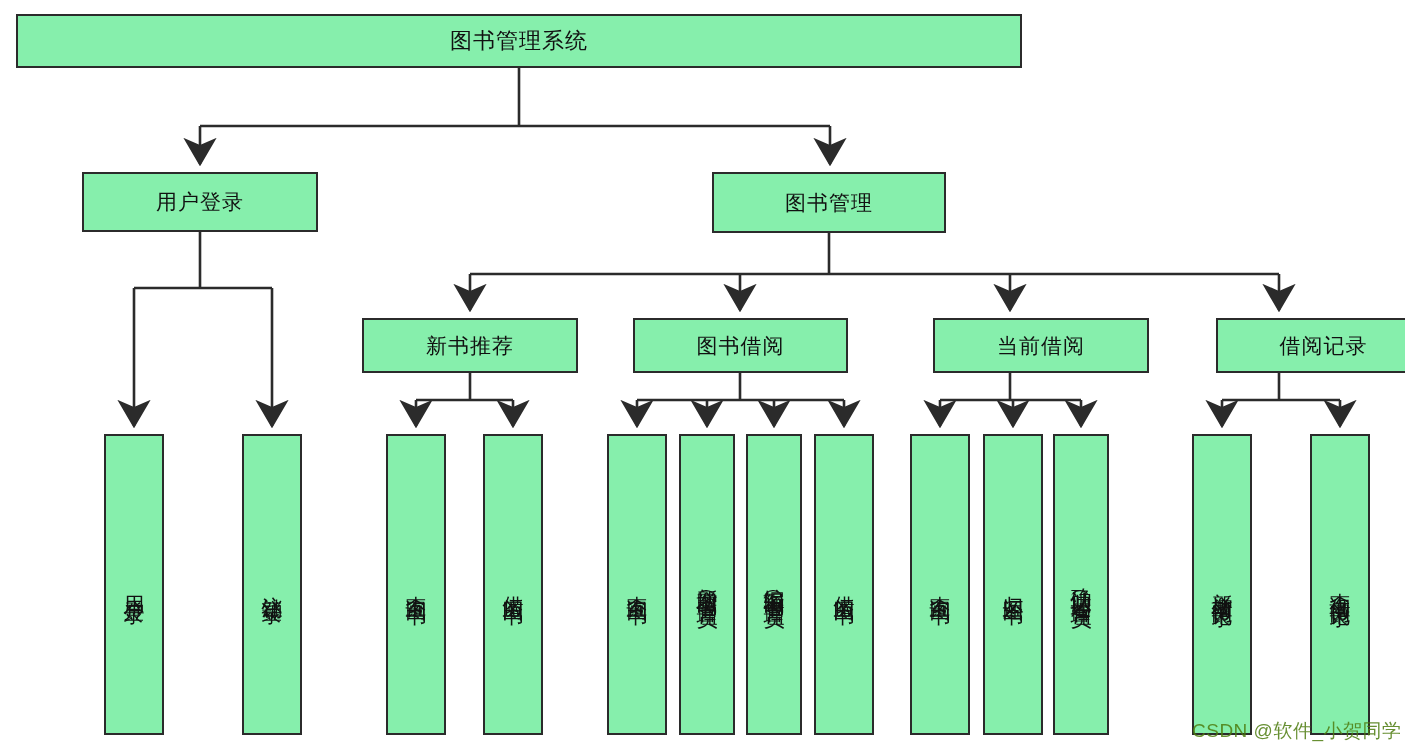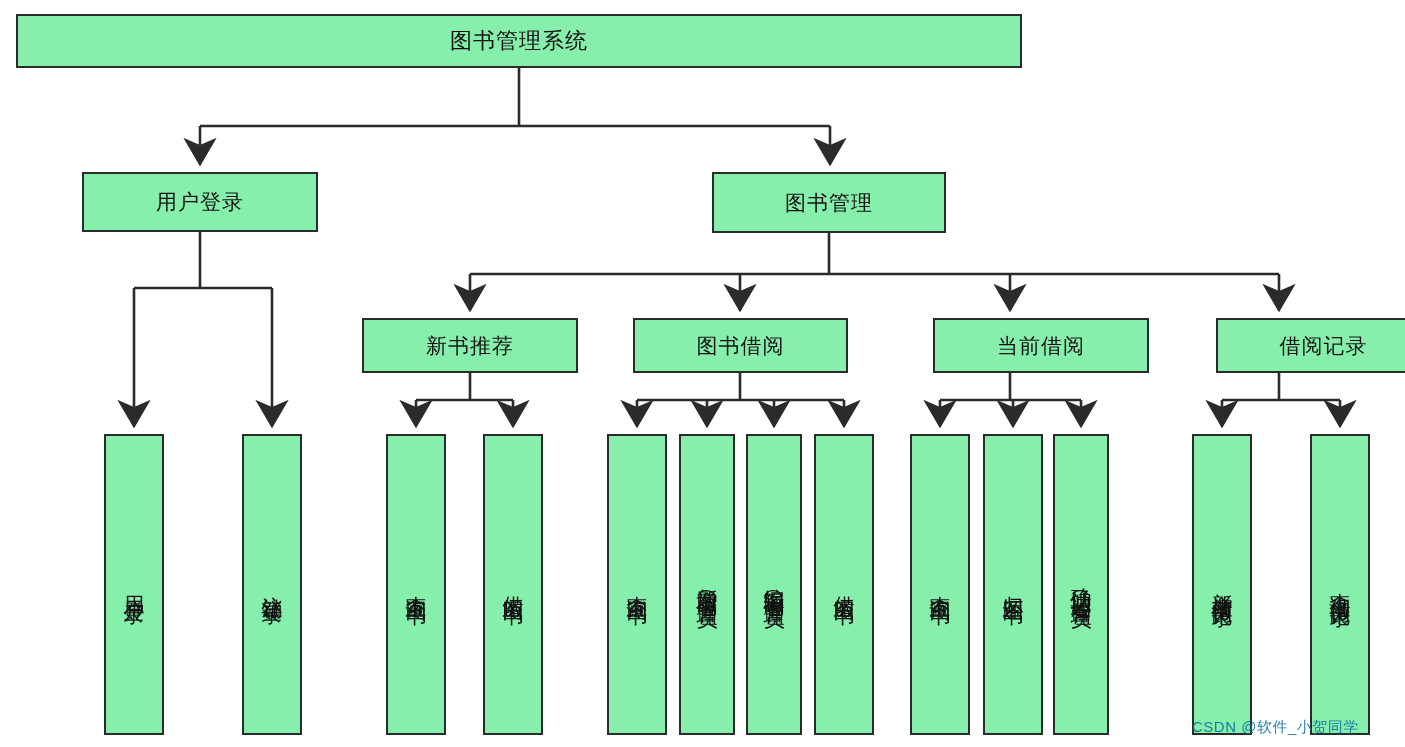--- a/index.html
+++ b/index.html
@@ -49,22 +49,22 @@
     letter-spacing: 3px;
     line-height: 1.15;
     padding: 6px 0;
     white-space: nowrap;
   }
   .node.root {
     font-size: 22px;
   }
   .watermark {
     position: absolute;
-    color: #0369a1;
-    font-size: 15px;
+    color: #4d7c0f;
+    font-size: 19px;
     white-space: nowrap;
     letter-spacing: 0.5px;
     opacity: 0.85;
   }
 </style>
 </head>
 <body>
 
 <div id="canvas">
 

